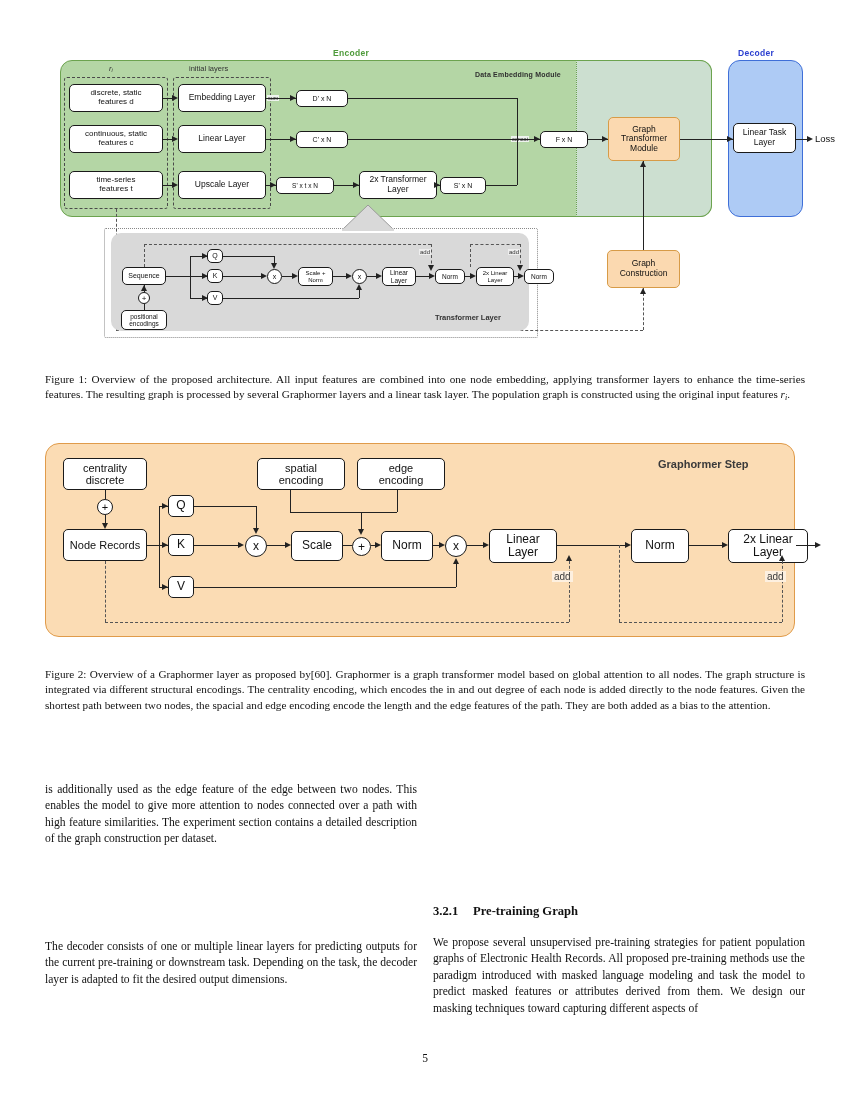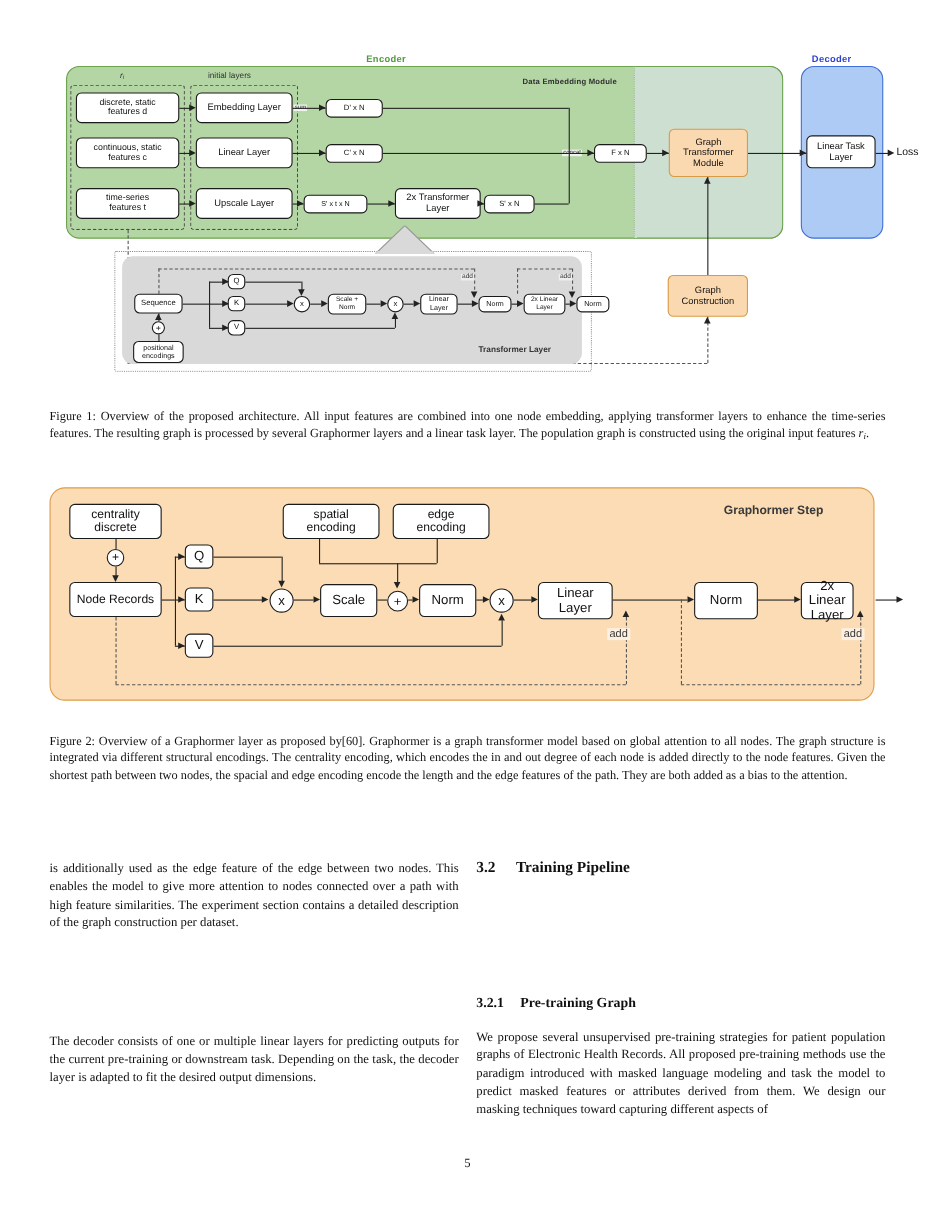--- a/index.html
+++ b/index.html
@@ -368,21 +368,21 @@
 
     <div class="box" style="left:444px; top:86px; width:68px; height:34px; font-size:12px;">Linear
 Layer</div>
     <div class="ln lnh" style="left:422px; top:102px; width:16px;"></div>
     <div class="arr arr-r" style="left:438px; top:98.5px;"></div>
 
     <div class="box" style="left:586px; top:86px; width:58px; height:34px; font-size:12px;">Norm</div>
     <div class="ln lnh" style="left:512px; top:102px; width:68px;"></div>
     <div class="arr arr-r" style="left:580px; top:98.5px;"></div>
 
-    <div class="box" style="left:683px; top:86px; width:48px; height:34px; font-size:12px;">2x Linear
+    <div class="box" style="left:683px; top:86px; width:80px; height:34px; font-size:12px;">2x Linear
 Layer</div>
     <div class="ln lnh" style="left:644px; top:102px; width:33px;"></div>
     <div class="arr arr-r" style="left:677px; top:98.5px;"></div>
     <div class="ln lnh" style="left:751px; top:102px; width:22px;"></div>
     <div class="arr arr-r" style="left:770px; top:98.5px;"></div>
 
     <div class="dlnv" style="left:60px; top:118px; height:61px;"></div>
     <div class="dln" style="left:60px; top:179px; width:464px;"></div>
     <div class="dlnv" style="left:524px; top:118px; height:61px;"></div>
     <div class="arr arr-u" style="left:520.5px; top:112px;"></div>
@@ -400,23 +400,20 @@
   </div>
 
   <div class="col" style="left:45px; top:782px;">
     <p>is additionally used as the edge feature of the edge between two nodes. This enables the model to give more attention to nodes connected over a path with high feature similarities. The experiment section contains a detailed description of the graph construction per dataset.</p>
   </div>
   <div class="col" style="left:45px; top:925px;">
     <p style="margin-top:14px;">The decoder consists of one or multiple linear layers for predicting outputs for the current pre-training or downstream task. Depending on the task, the decoder layer is adapted to fit the desired output dimensions.</p>
   </div>
 
   <div class="col" style="left:433px; top:780px;">
-    <h3 class="sec" style="font-size:14px; margin-bottom:13px;">
-      <span class="num" style="min-width:36px;">3.2</span><span>Training Pipeline</span>
-    </h3>
   </div>
   <div class="col" style="left:433px; top:903px;">
     <h3 class="sec">
       <span class="num">3.2.1</span><span>Pre-training Graph</span>
     </h3>
     <p style="margin-top:14px;">We propose several unsupervised pre-training strategies for patient population graphs of Electronic Health Records. All proposed pre-training methods use the paradigm introduced with masked language modeling and task the model to predict masked features or attributes derived from them. We design our masking techniques toward capturing different aspects of</p>
   </div>
 
   <div class="pageno">5</div>
 

